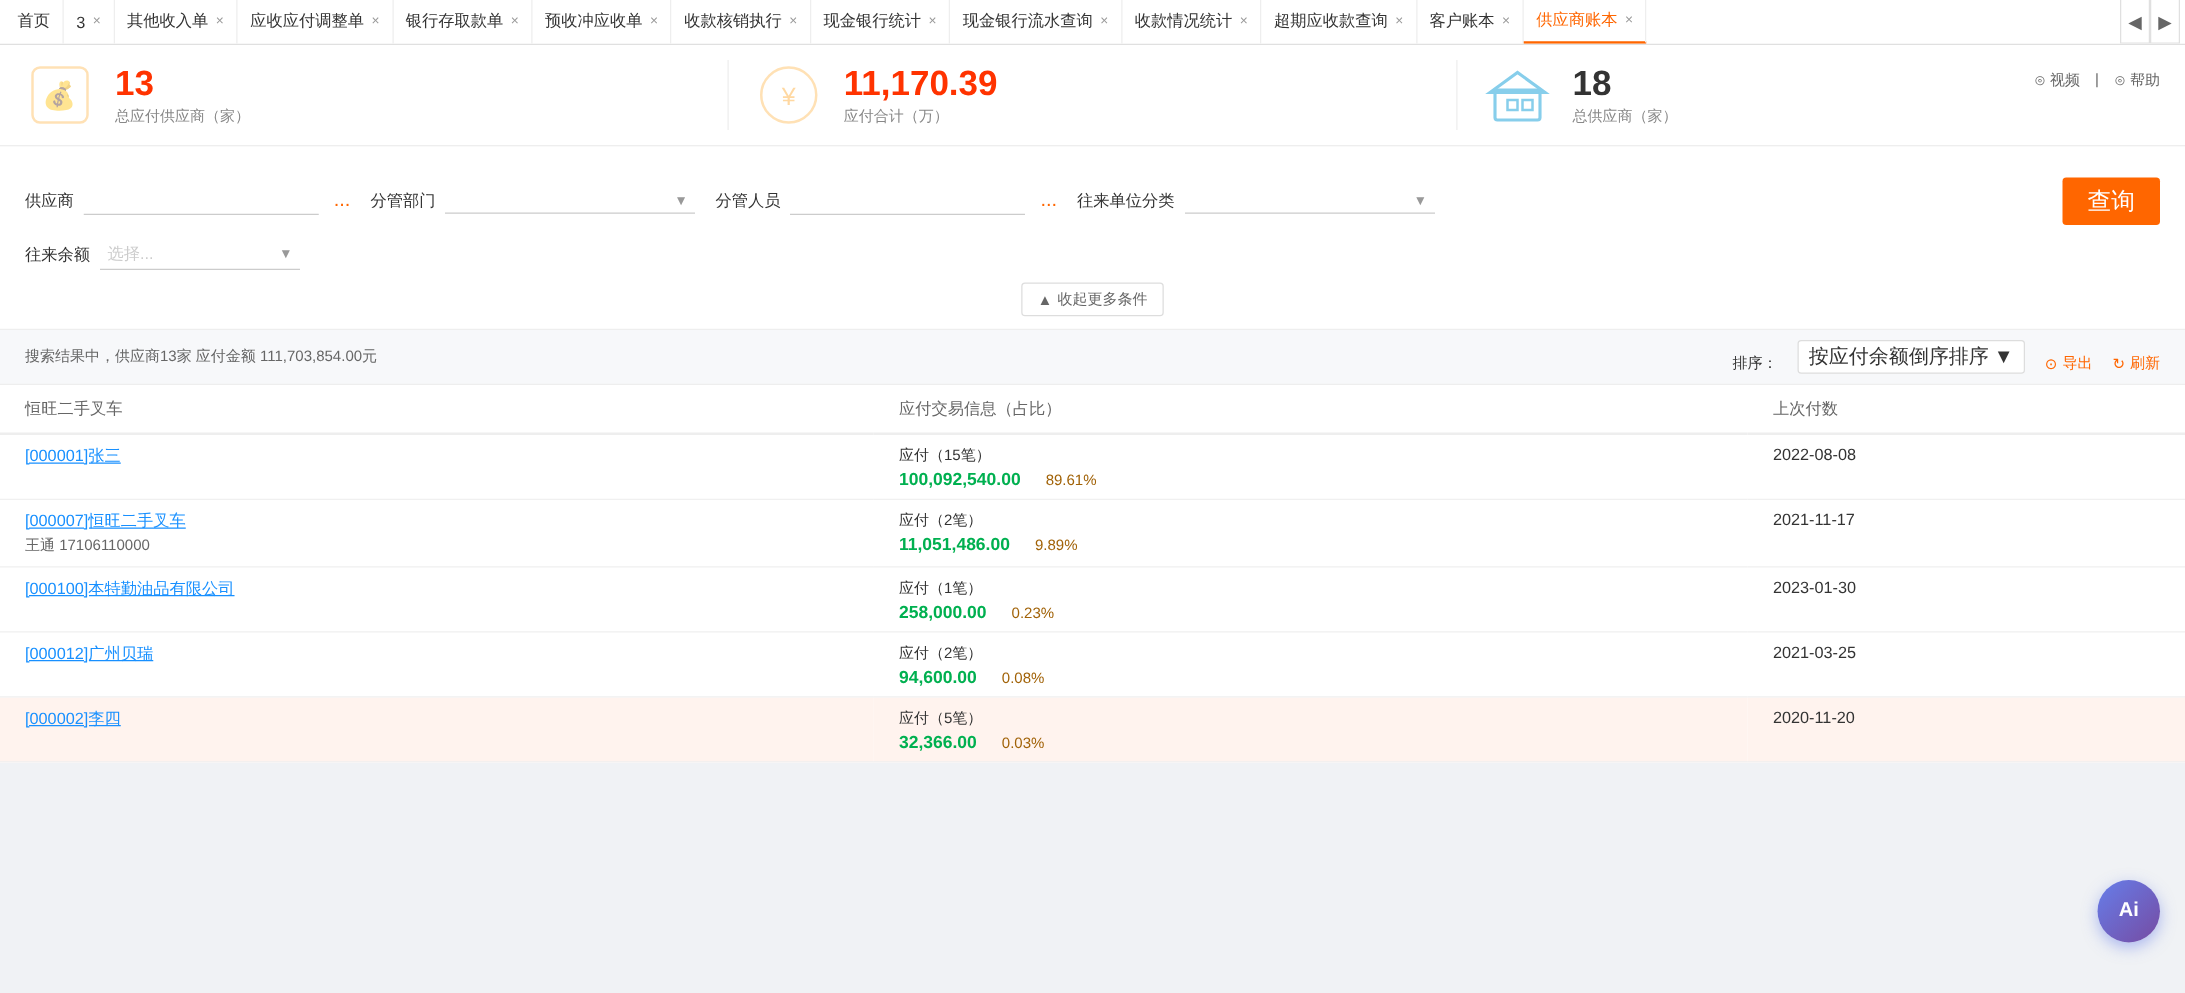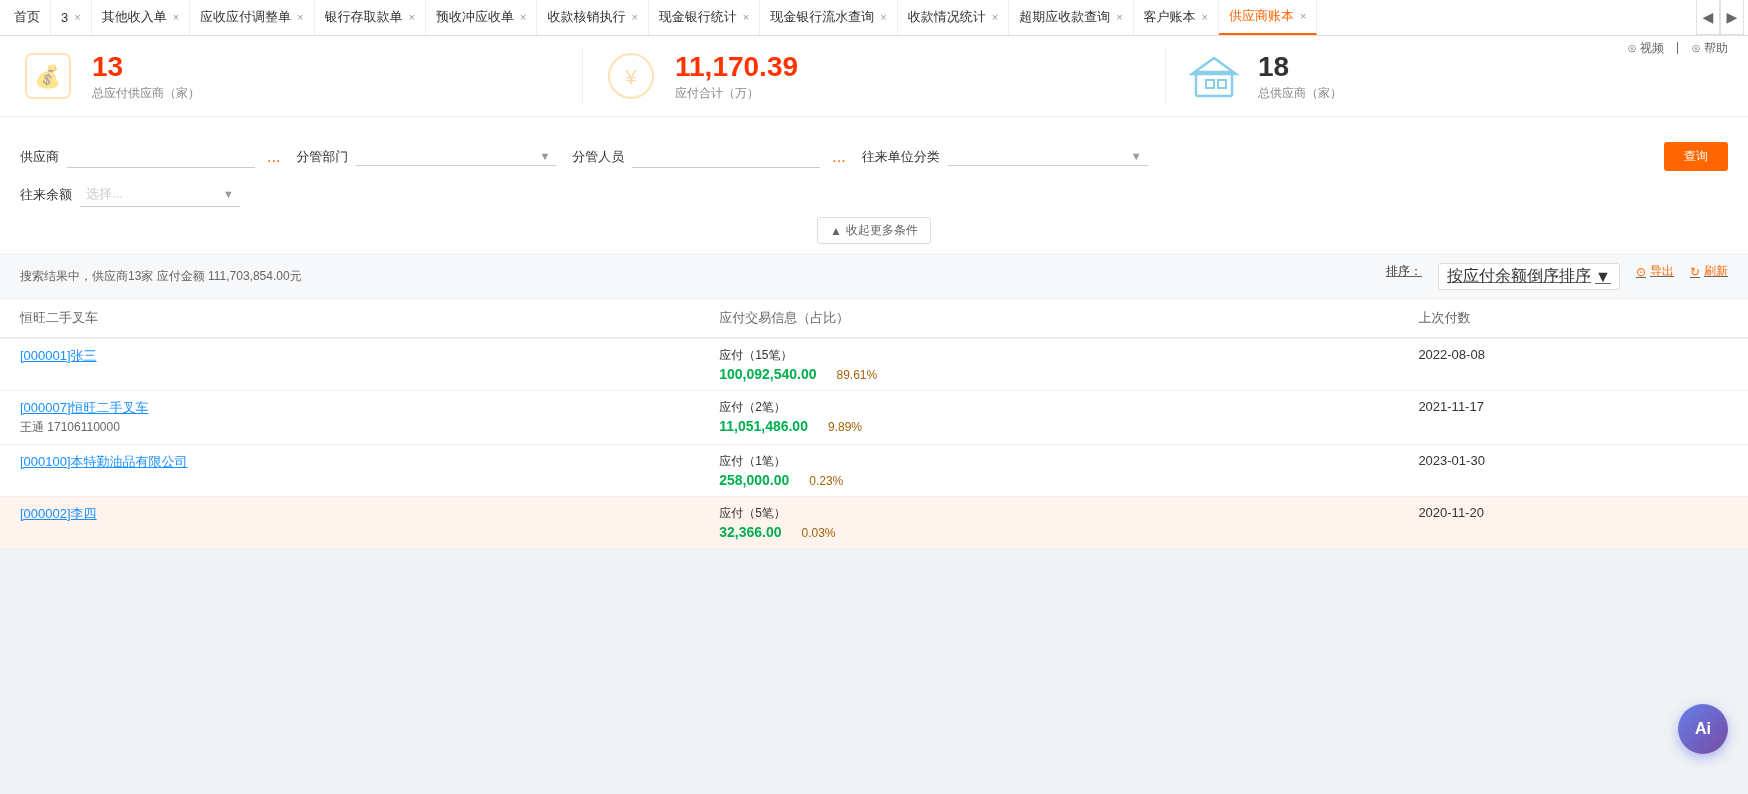--- a/index.html
+++ b/index.html
@@ -15,38 +15,38 @@
 
     
     .header-stats { display: flex; background: #fff; padding: 12px 20px; border-bottom: 1px solid #eee; position: relative; min-height: 80px; }
     .stat-card { display: flex; align-items: center; flex: 1; }
     .stat-icon { width: 56px; height: 56px; margin-right: 16px; display: flex; align-items: center; justify-content: center; }
     .stat-icon svg { width: 52px; height: 52px; }
     .stat-content { display: flex; flex-direction: column; }
     .stat-number { font-size: 28px; font-weight: bold; color: #ff3300; line-height: 1.2; }
     .stat-label { font-size: 12px; color: #888; margin-top: 2px; }
     .stat-divider { width: 1px; background: #eee; margin: 0 20px; }
-    .header-links { position: absolute; right: 20px; top: 4px; display: flex; gap: 12px; font-size: 12px; color: #666; }
+    .header-links { position: absolute; right: 20px; top: 20px; display: flex; gap: 12px; font-size: 12px; color: #666; }
     .header-links span { cursor: pointer; color: #666; }
 
     
     .filter-area { background: #fff; padding: 14px 20px 10px; border-bottom: 1px solid #eee; }
     .filter-row { display: flex; align-items: center; gap: 16px; margin-bottom: 10px; margin-top: 11px; }
     .filter-item { display: flex; align-items: center; gap: 8px; }
     .filter-label { font-size: 13px; color: #333; white-space: nowrap; }
     .filter-input { border: none; border-bottom: 1px solid #ccc; padding: 3px 6px; font-size: 13px; outline: none; min-width: 160px; background: transparent; color: #999; }
     .filter-select { display: flex; align-items: center; border-bottom: 1px solid #ccc; padding: 3px 6px; min-width: 200px; cursor: pointer; position: relative; }
     .filter-select .chevron { margin-left: auto; color: #999; font-size: 11px; }
     .filter-dots { color: #ff6600; font-size: 16px; cursor: pointer; margin-left: 4px; }
-    .query-btn { background: #ff6600; color: #fff; border: none; padding: 6px 20px; border-radius: 3px; cursor: pointer; font-size: 12px; margin-left: auto; }
+    .query-btn { background: #ff6600; color: #fff; border: none; padding: 6px 20px; border-radius: 3px; cursor: pointer; font-size: 19px; margin-left: auto; }
     .collapse-btn { display: flex; align-items: center; justify-content: center; gap: 4px; color: #666; font-size: 12px; cursor: pointer; padding: 4px 12px; border: 1px solid #ddd; border-radius: 3px; background: #fff; margin: 0 auto; width: fit-content; }
 
     
     .result-bar { display: flex; align-items: center; padding: 8px 20px; background: #f7f8fa; border-bottom: 1px solid #eee; font-size: 12px; color: #666; }
-    .result-bar .right-actions { margin-left: auto; display: flex; align-items: flex-start; gap: 16px; text-decoration: underline; }
+    .result-bar .right-actions { margin-left: auto; display: flex; align-items: flex-end; gap: 16px; }
     .sort-label { font-size: 12px; color: #333; }
     .sort-select { display: flex; align-items: center; gap: 4px; cursor: pointer; font-size: 16px; color: #333; border: 1px solid #ddd; padding: 2px 8px; border-radius: 3px; background: #fff; }
     .action-btn { display: flex; align-items: center; gap: 4px; font-size: 12px; color: #ff6600; cursor: pointer; }
 
     
     .table-wrapper { background: #fff; margin: 0; overflow-x: auto; }
     .data-table { width: 100%; border-collapse: collapse; }
     .data-table thead tr { border-bottom: 2px solid #eee; }
     .data-table thead th { padding: 10px 20px; text-align: left; font-size: 13px; color: #666; font-weight: normal; background: #fff; }
     .data-table tbody tr { border-bottom: 1px solid #f0f0f0; }
@@ -288,20 +288,33 @@
           </td>
           <td>
             <div class="payable-label">应付（1笔）</div>
             <div class="payable-row">
               <span class="payable-amount">258,000.00</span>
               <span class="payable-pct">0.23%</span>
             </div>
           </td>
           <td><span class="last-pay">2023-01-30</span></td>
         </tr>
+        <tr>
+          <td>
+            <div><a class="supplier-link">[000012]广州贝瑞</a></div>
+          </td>
+          <td>
+            <div class="payable-label">应付（2笔）</div>
+            <div class="payable-row">
+              <span class="payable-amount">94,600.00</span>
+              <span class="payable-pct">0.08%</span>
+            </div>
+          </td>
+          <td><span class="last-pay">2021-03-25</span></td>
+        </tr>
         <tr class="highlighted">
           <td>
             <div><a class="supplier-link">[000002]李四</a></div>
           </td>
           <td>
             <div class="payable-label">应付（5笔）</div>
             <div class="payable-row">
               <span class="payable-amount">32,366.00</span>
               <span class="payable-pct">0.03%</span>
             </div>

